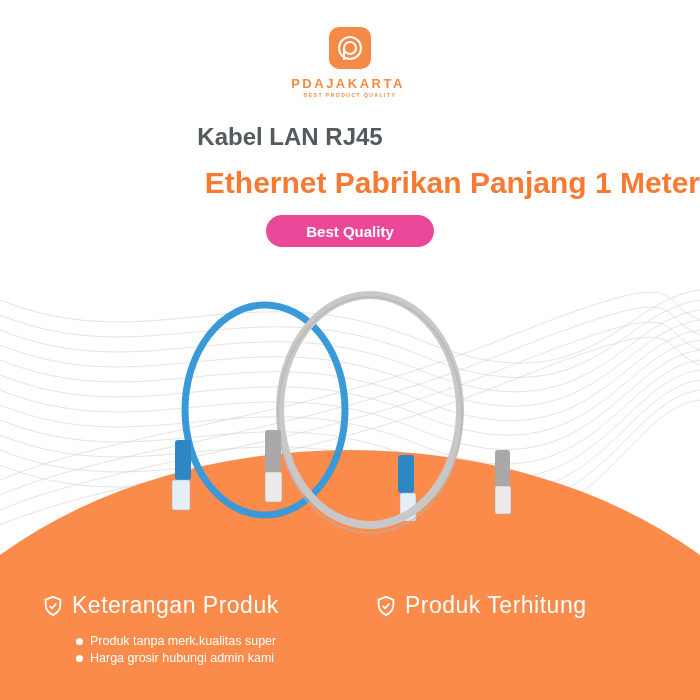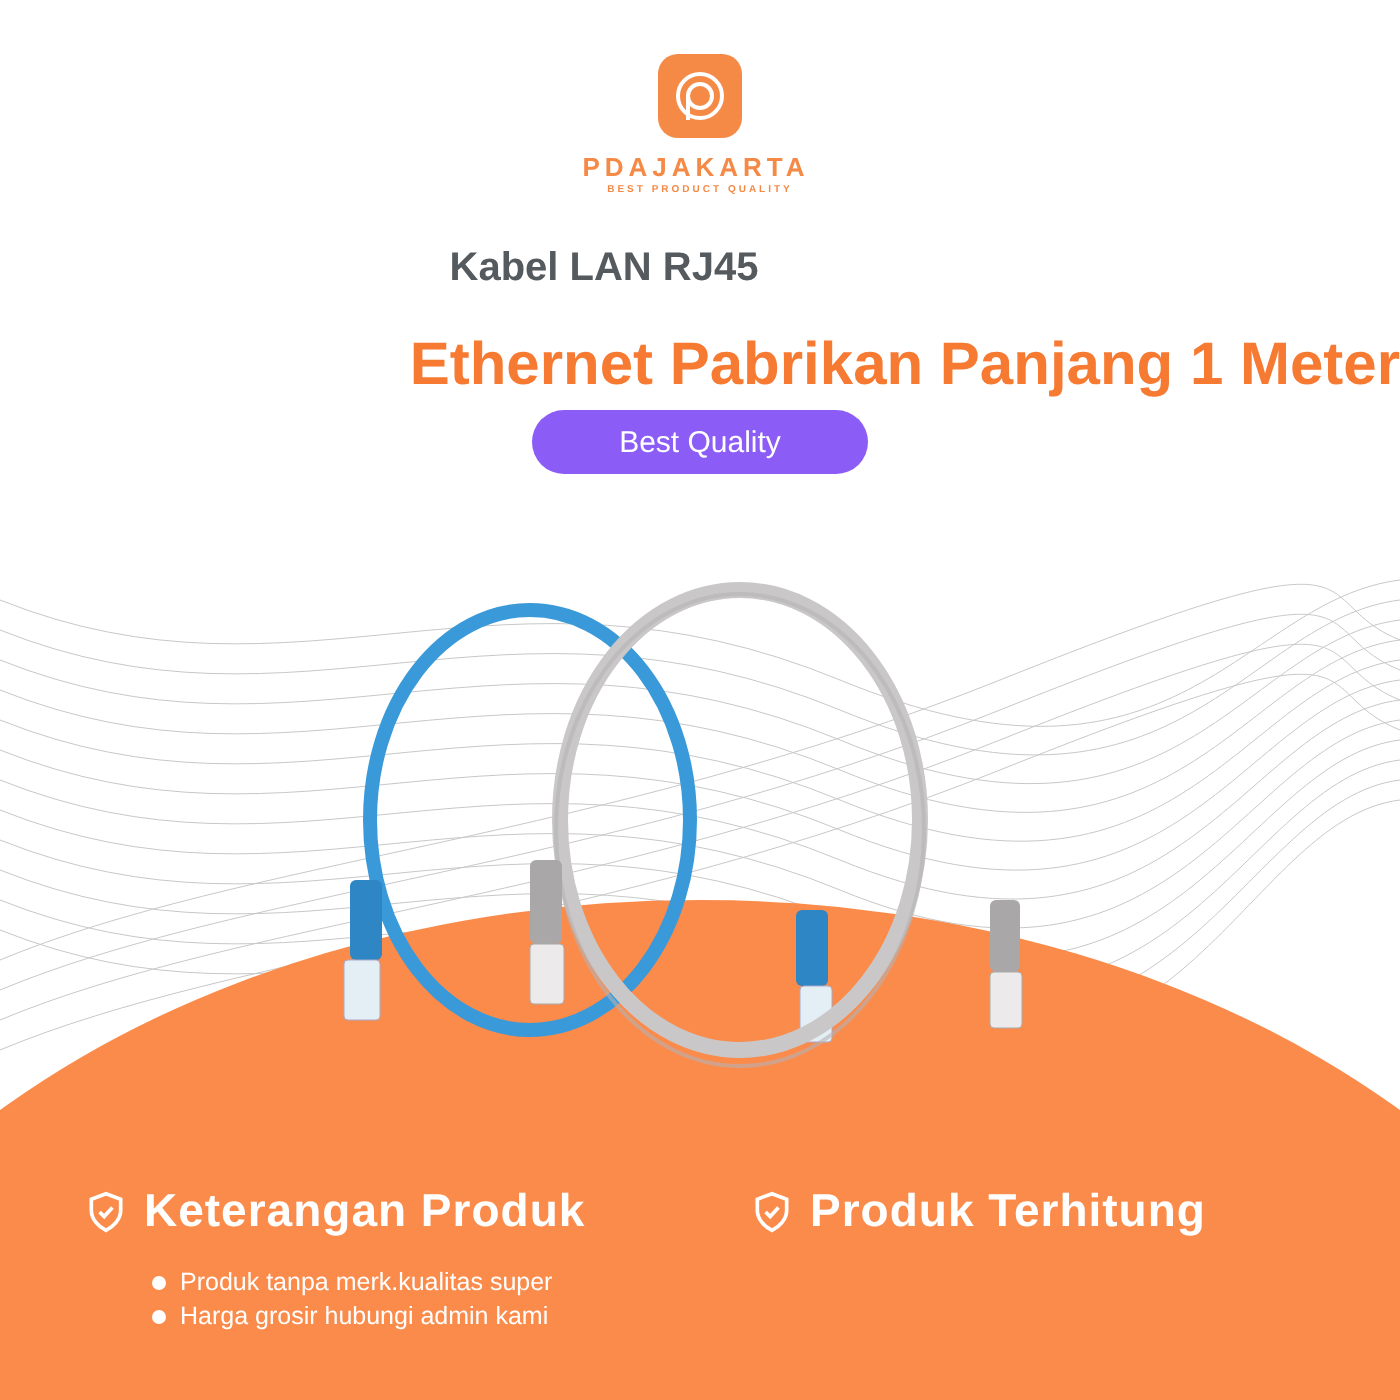--- a/index.html
+++ b/index.html
@@ -3,26 +3,26 @@
 <meta charset="utf-8">
 <style>
   html,body{margin:0;padding:0;}
   body{width:700px;height:700px;overflow:hidden;background:#ffffff;font-family:"Liberation Sans",sans-serif;}
   .stage{position:relative;width:700px;height:700px;overflow:hidden;background:#fff;}
   .waves{position:absolute;left:0;top:280px;width:700px;height:260px;}
   .arc{position:absolute;left:-140px;top:450px;width:980px;height:700px;border-radius:50%;background:#fb8b4a;}
   .logo{position:absolute;left:329px;top:27px;width:42px;height:42px;border-radius:10px;background:#f58a47;}
   .brand{position:absolute;top:76px;left:0;width:696px;text-align:center;color:#f58a47;font-weight:bold;font-size:13px;letter-spacing:2.5px;}
   .tagline{position:absolute;top:92px;left:0;width:700px;text-align:center;color:#f58a47;font-size:5px;letter-spacing:1.5px;font-weight:bold;}
-  .title1{position:absolute;top:123px;left:0;width:580px;text-align:center;color:#555a5e;font-weight:bold;font-size:20px;padding-left:12px;}
+  .title1{position:absolute;top:123px;left:0;width:580px;text-align:center;color:#555a5e;font-weight:bold;font-size:24px;}
   .title2{position:absolute;top:166px;left:0;width:700px;text-align:right;color:#f77a32;font-weight:bold;font-size:30px;}
-  .pill{position:absolute;top:205px;left:266px;width:168px;height:32px;border-radius:16px;background:#8b5cf6;color:#fff;font-size:15px;font-weight:normal;display:flex;align-items:center;justify-content:center;}
+  .pill{position:absolute;top:215px;left:266px;width:168px;height:32px;border-radius:16px;background:#ec4899;color:#fff;font-size:15px;font-weight:bold;display:flex;align-items:center;justify-content:center;}
   .cables{position:absolute;left:150px;top:290px;width:400px;height:270px;}
   .info{position:absolute;top:592px;color:#fff;}
-  .info h3{margin:0;font-size:23px;font-weight:bold;display:flex;align-items:center;gap:8px;letter-spacing:0.5px;}
+  .info h3{margin:0;font-size:23px;font-weight:normal;display:flex;align-items:center;gap:8px;letter-spacing:0.5px;}
   .info ul{margin:14px 0 0 0;padding:0 0 0 36px;list-style:none;}
   .info li{font-size:12.5px;line-height:17px;position:relative;padding-left:12px;}
   .info li::before{content:"";position:absolute;left:-2px;top:5px;width:7px;height:7px;border-radius:50%;background:#fff;}
   .info-left{left:42px;}
   .info-right{left:375px;}
   .shield{width:22px;height:22px;}
 </style>
 </head>
 <body>
 

